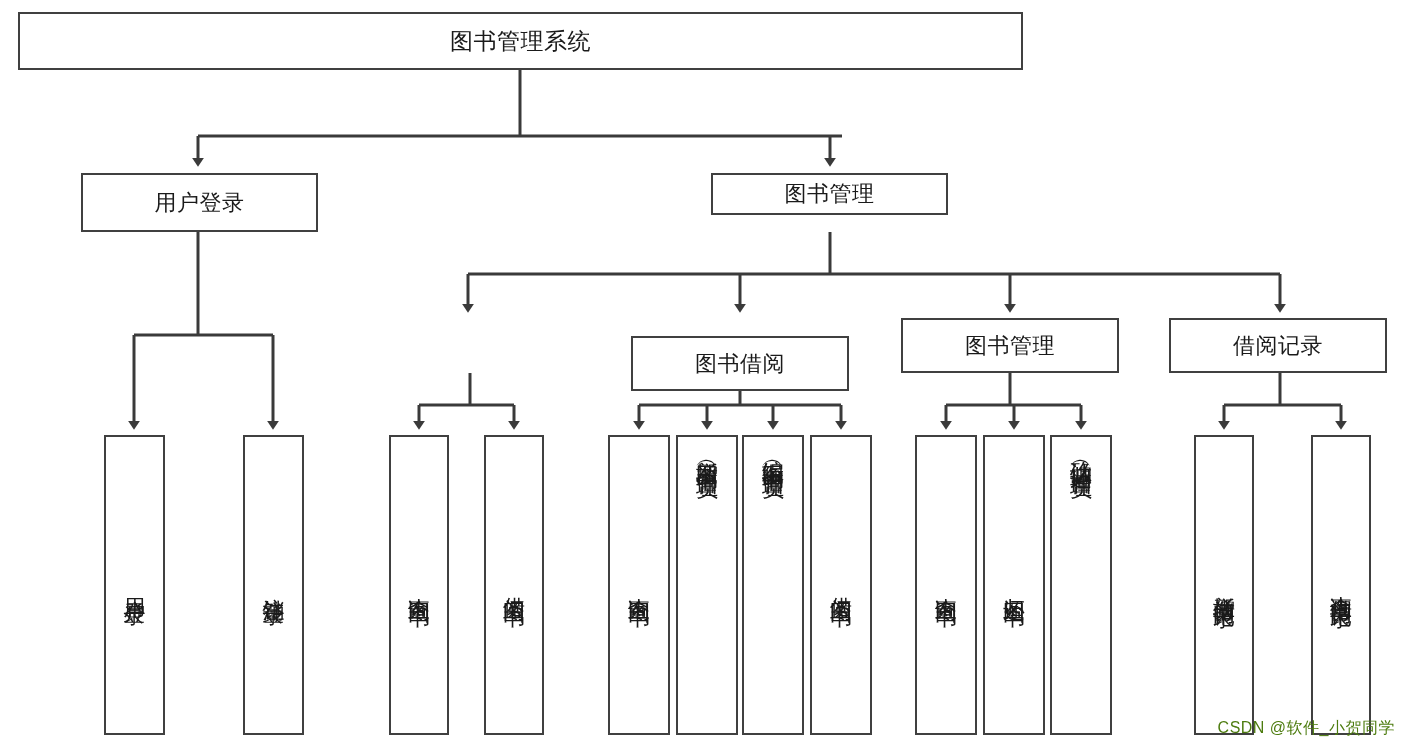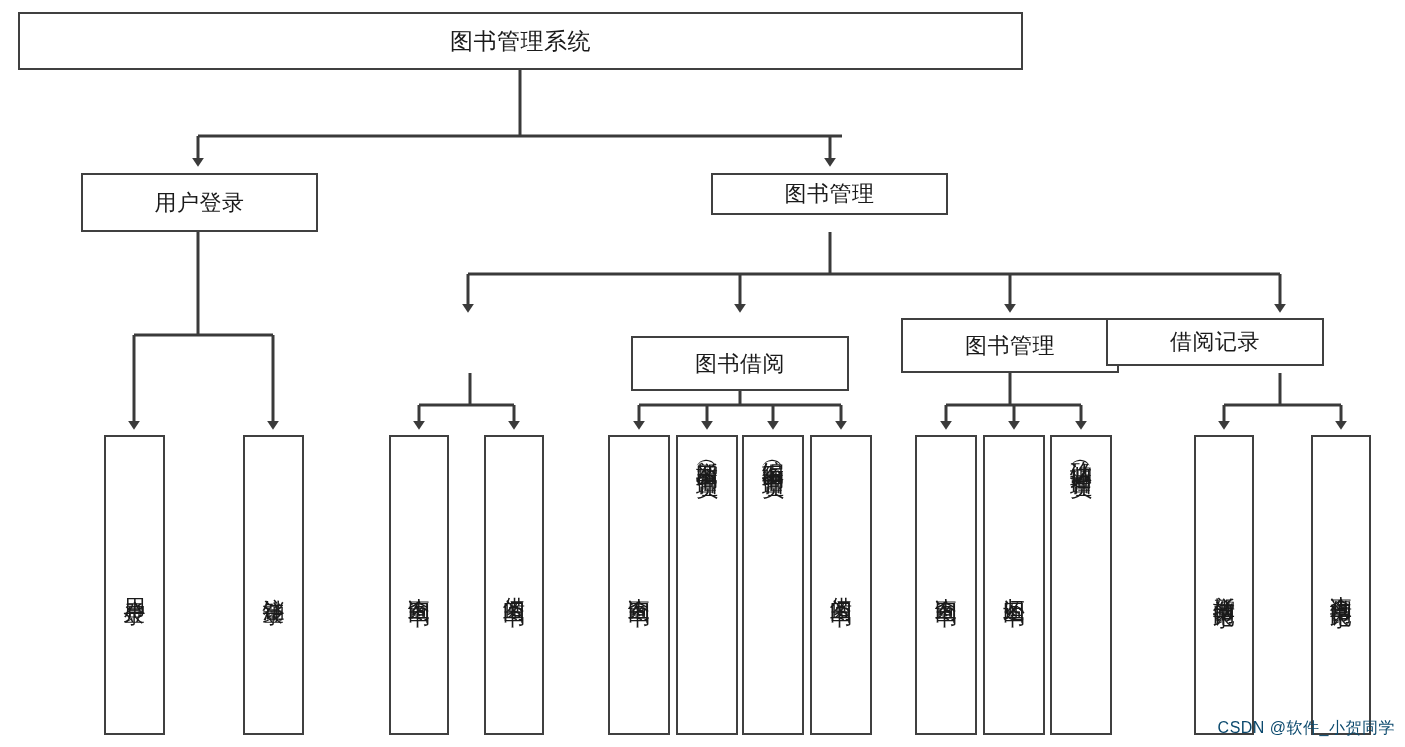--- a/index.html
+++ b/index.html
@@ -63,21 +63,21 @@
   }
   .node-box.vertical.centered {
     align-items: center;
     padding-top: 0;
   }
   #watermark {
     position: absolute;
     right: 10px;
     bottom: 8px;
     font-size: 16px;
-    color: #0c4a6e;
+    color: #4d7c0f;
     letter-spacing: 0.5px;
     white-space: nowrap;
     pointer-events: none;
   }
 </style>
 </head>
 <body>
 
 <div id="diagram-root">
 
@@ -157,21 +157,21 @@
   <div class="node-box horizontal" style="left:711px; top:173px; width:237px; height:42px;">
     <span class="node-label">图书管理</span>
   </div>
 
   <div class="node-box horizontal" style="left:631px; top:336px; width:218px; height:55px;">
     <span class="node-label">图书借阅</span>
   </div>
   <div class="node-box horizontal" style="left:901px; top:318px; width:218px; height:55px;">
     <span class="node-label">图书管理</span>
   </div>
-  <div class="node-box horizontal" style="left:1106px; top:318px; width:218px; height:48px;">
+  <div class="node-box horizontal" style="left:1169px; top:318px; width:218px; height:55px;">
     <span class="node-label">借阅记录</span>
   </div>
 
   <div class="node-box vertical centered" style="left:104px; top:435px; width:61px; height:300px;">
     <span class="node-label">用户登录</span>
   </div>
   <div class="node-box vertical centered" style="left:243px; top:435px; width:61px; height:300px;">
     <span class="node-label">注销登录</span>
   </div>
 

